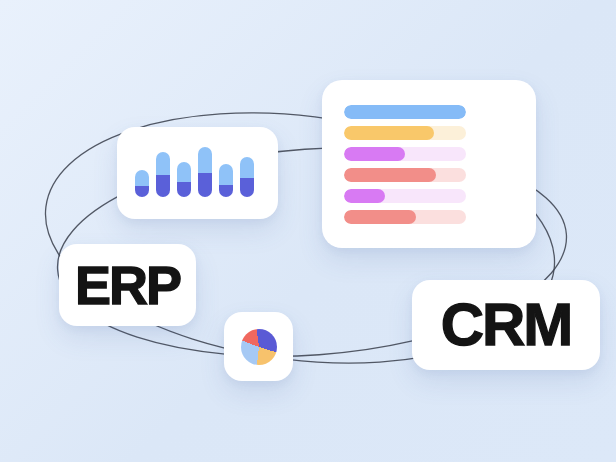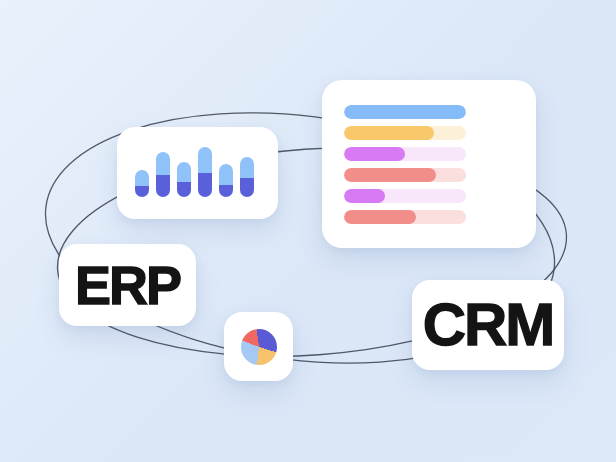--- a/index.html
+++ b/index.html
@@ -29,21 +29,21 @@
   .tracks{position:absolute;left:22px;top:25px;width:122px;display:flex;flex-direction:column;gap:7px;}
   .track{height:14px;border-radius:7px;position:relative;overflow:hidden;}
   .track .fill{position:absolute;left:0;top:0;bottom:0;border-radius:7px;}
   .track.c-blue{background:transparent;}      .track.c-blue .fill{background:var(--task-blue);}
   .track.c-orange{background:var(--task-orange-track);}  .track.c-orange .fill{background:var(--task-orange);}
   .track.c-magenta{background:var(--task-magenta-track);}.track.c-magenta .fill{background:var(--task-magenta);}
   .track.c-salmon{background:var(--task-salmon-track);}  .track.c-salmon .fill{background:var(--task-salmon);}
   
   .card-label{display:flex;align-items:center;justify-content:center;color:var(--label-text);}
   .card-erp{left:59px;top:244px;width:137px;height:82px;}
-  .card-crm{left:412px;top:280px;width:152px;height:90px;}
+  .card-crm{left:412px;top:280px;width:188px;height:90px;}
   .biglabel{font-weight:700;letter-spacing:-2px;-webkit-text-stroke:1.3px currentColor;line-height:1;}
   .card-erp .biglabel{font-size:54px;}
   .card-crm .biglabel{font-size:60px;}
   
   .card-pie{left:224px;top:312px;width:69px;height:69px;display:flex;align-items:center;justify-content:center;}
   .pie{width:36px;height:36px;border-radius:50%;}
 </style>
 </head>
 <body>
 

